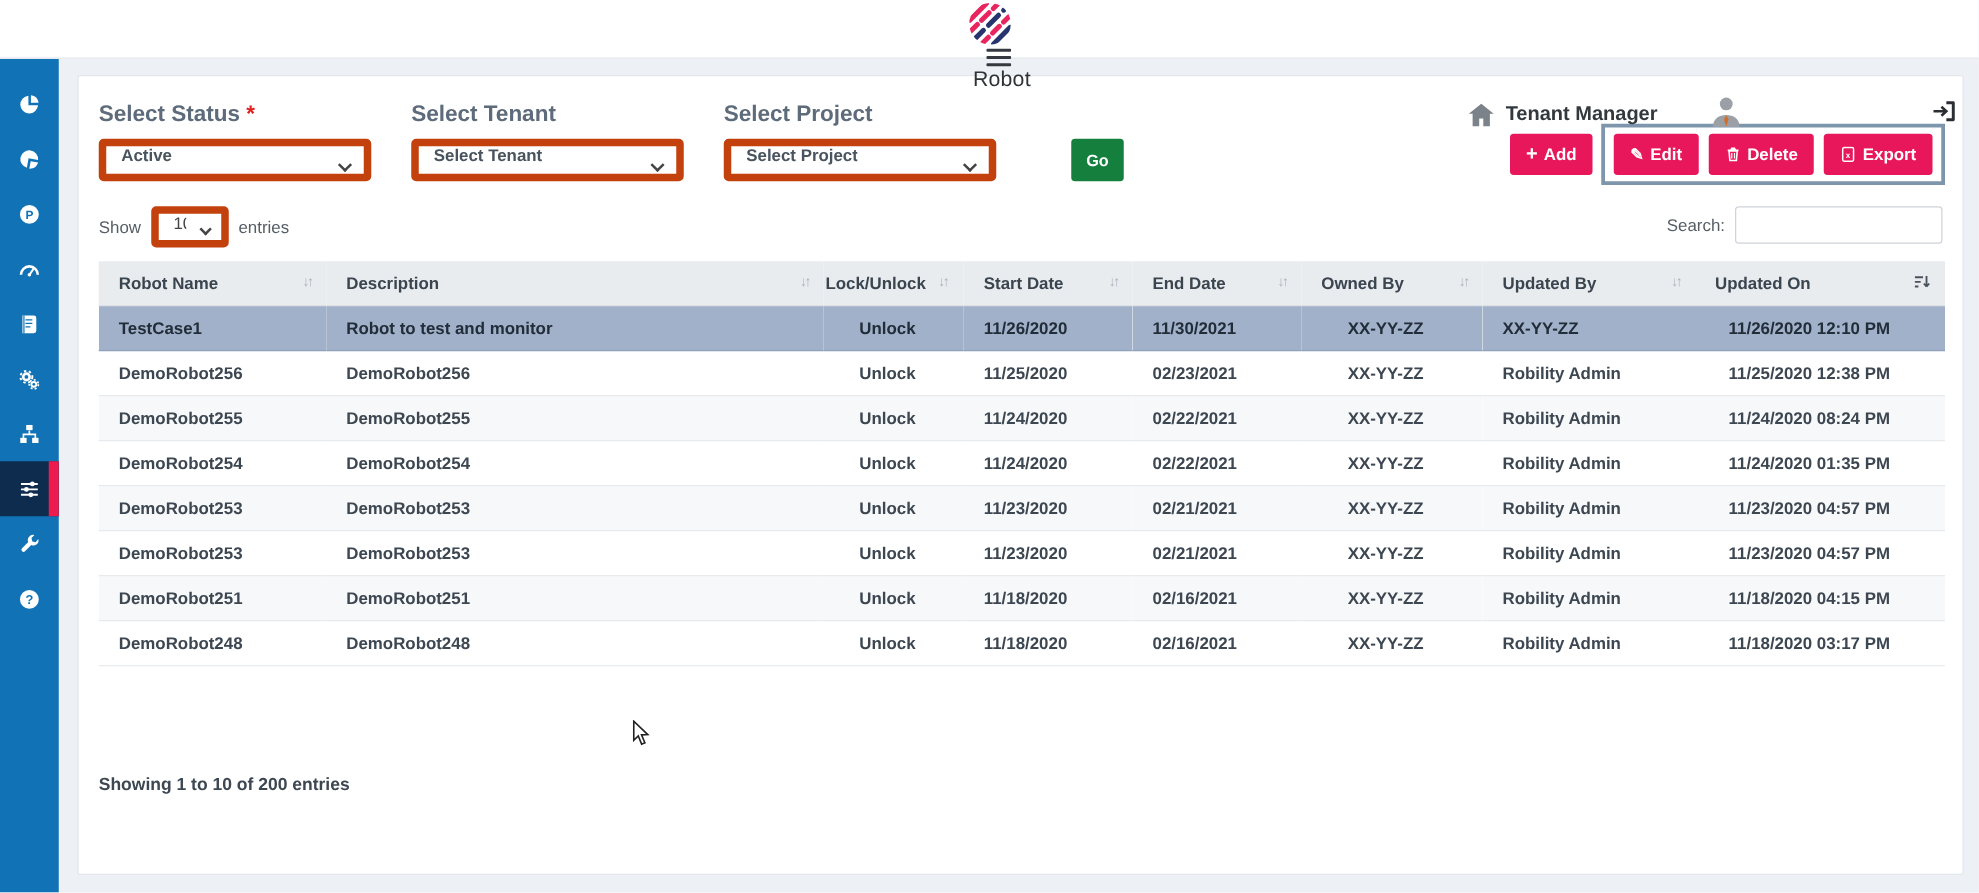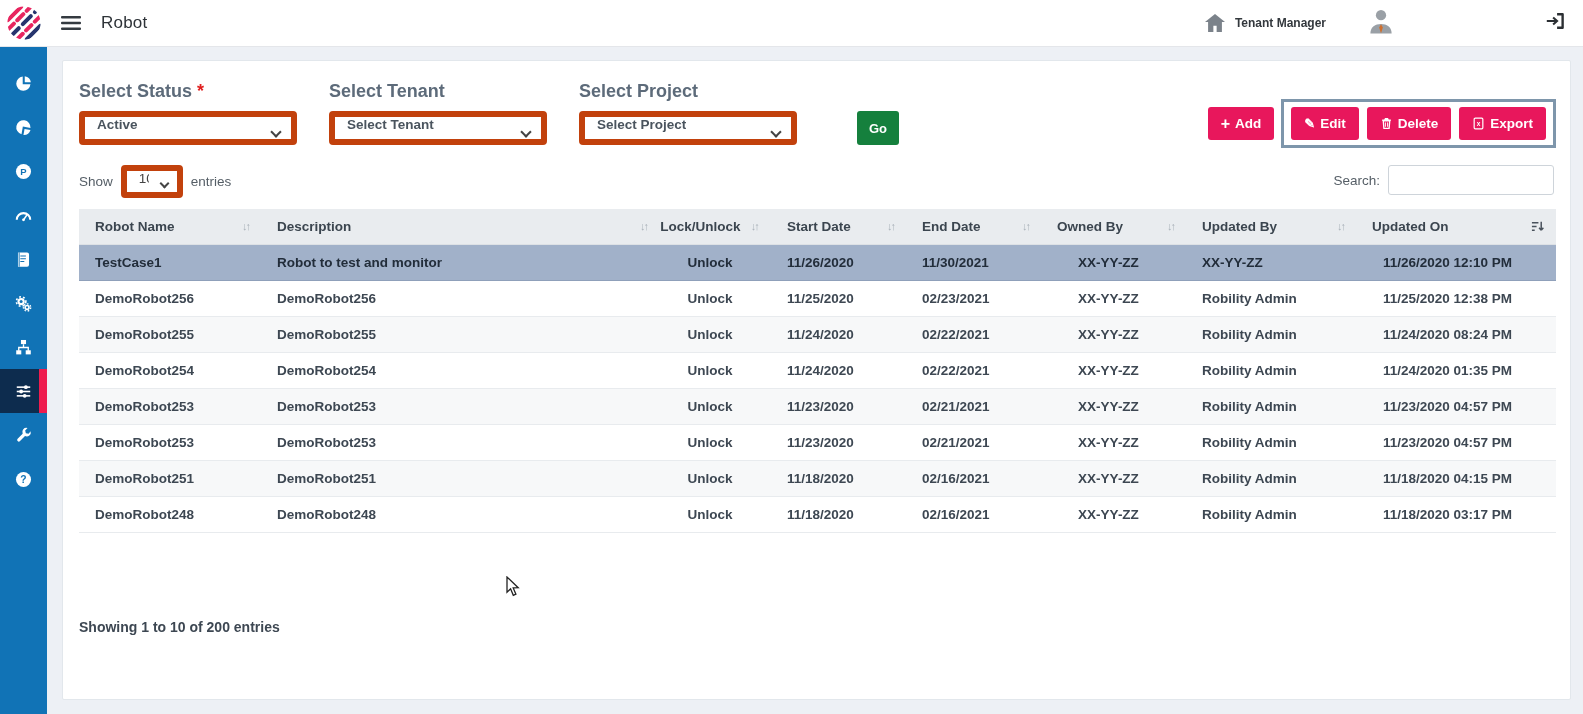--- a/index.html
+++ b/index.html
@@ -1,26 +1,26 @@
 <!DOCTYPE html>
 <html><head>
 <meta charset="utf-8">
 <style>
   * { margin:0; padding:0; box-sizing:border-box; }
   html,body { width:1583px; height:714px; overflow:hidden; }
   body { font-family:"Liberation Sans","DejaVu Sans",sans-serif; background:#edf0f5; position:relative; }
 
   
-  .topbar { position:absolute; top:0; left:0; width:1583px; height:47px; background:#ffffff; border-bottom:1px solid #e4e6ea; z-index:5; display:flex; align-items:center; }
+  .topbar { position:absolute; top:0; left:0; width:1583px; height:47px; background:#ffffff; border-bottom:1px solid #e4e6ea; z-index:5; display:flex; align-items:center;flex-direction:column; }
   .logo-wrap { width:47px; height:47px; display:flex; align-items:center; justify-content:center; }
   .hamburger { margin-left:14px; cursor:pointer; display:flex; align-items:center; }
   .page-title { margin-left:20px; font-size:17px; color:#2e3338; font-weight:500; letter-spacing:.2px; }
   .topbar-right { margin-left:auto; display:flex; align-items:center; }
   .home-block { display:flex; align-items:center; gap:9px; }
-  .tenant-label { font-size:12px; color:#33383d; font-weight:600; }
+  .tenant-label { font-size:16px; color:#33383d; font-weight:600; }
   .avatar-wrap { margin-left:40px; }
   .logout-wrap { margin-left:150px; margin-right:18px; cursor:pointer; }
 
   
   .sidebar { position:absolute; top:47px; left:0; width:47px; height:667px; background:#1173b6; z-index:4; padding-top:14px; }
   .sb-item { width:47px; height:44px; display:flex; align-items:center; justify-content:center; cursor:pointer; position:relative; }
   .sb-item svg { width:19px; height:19px; }
   .sb-item.active { background:#0d2c4e; }
   .sb-item.active::after { content:""; position:absolute; right:0; top:0; width:8px; height:44px; background:#ee1c4e; }
 

